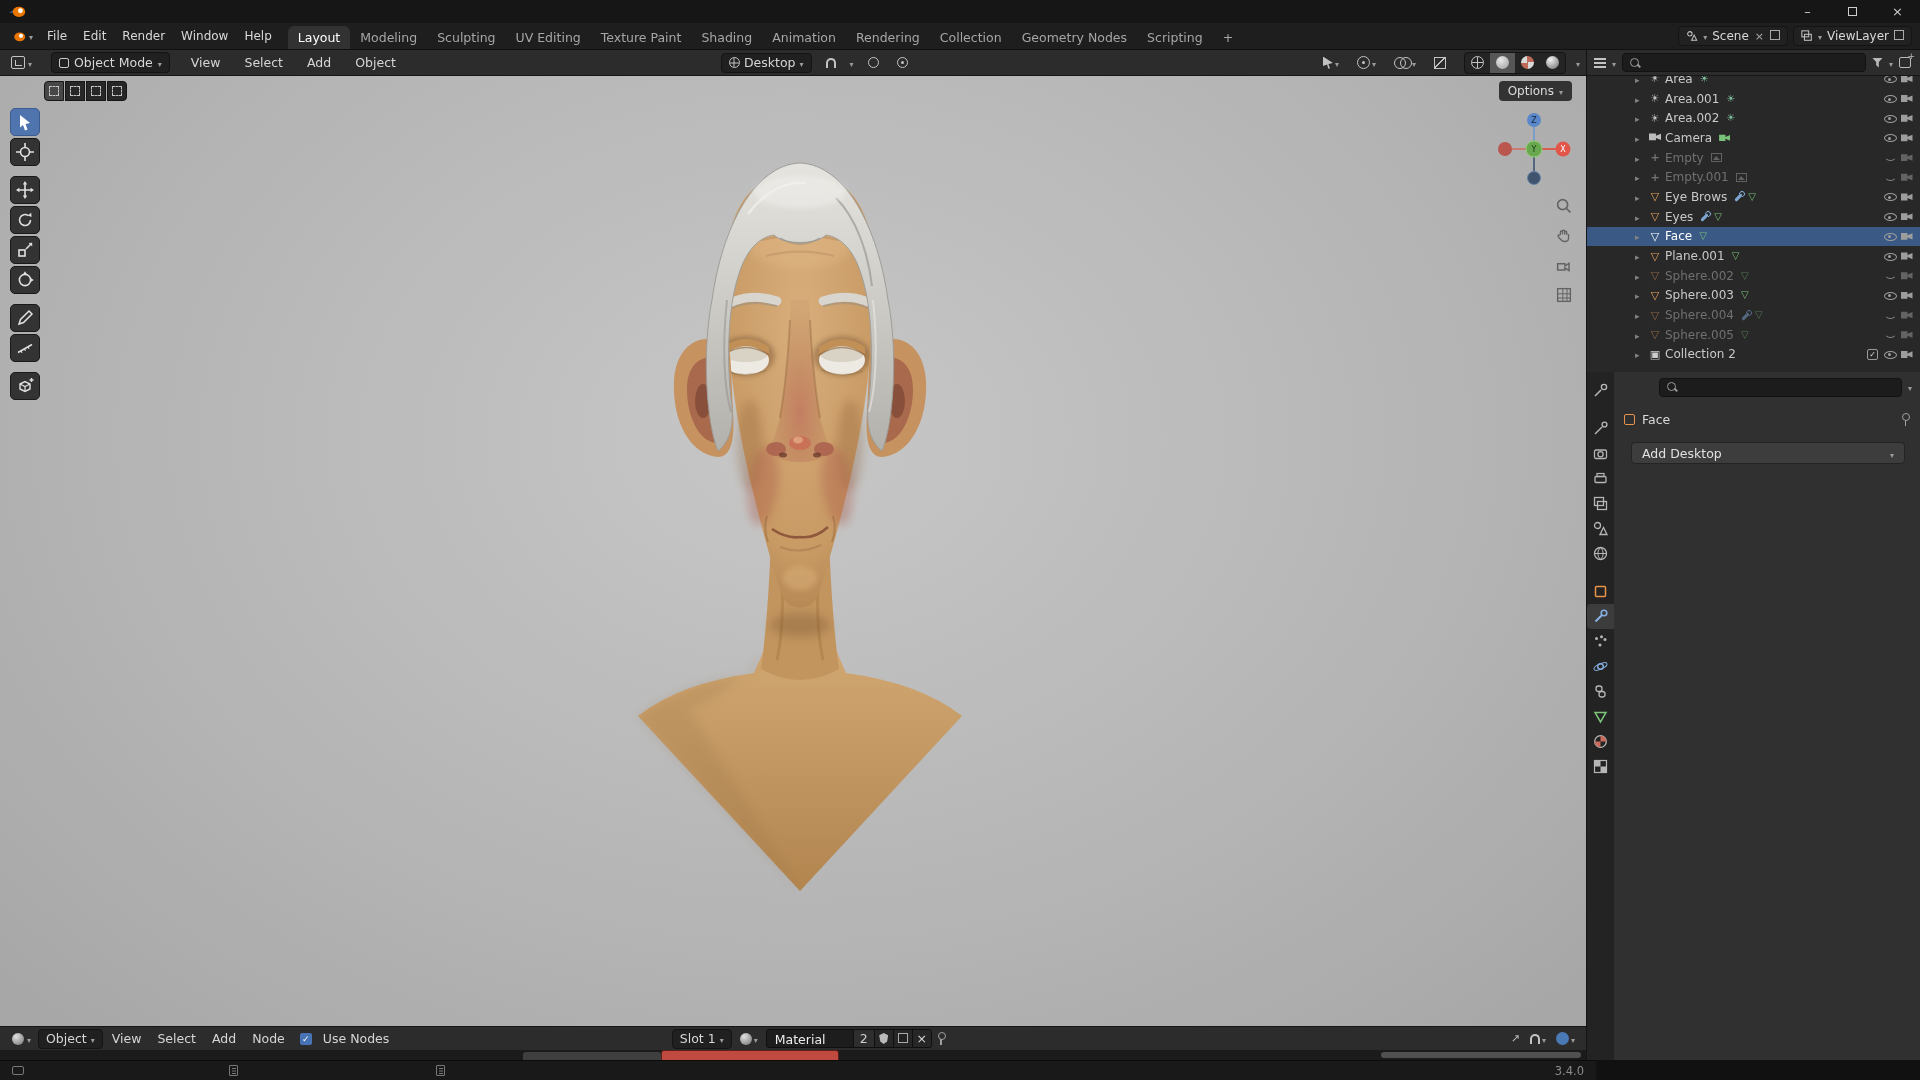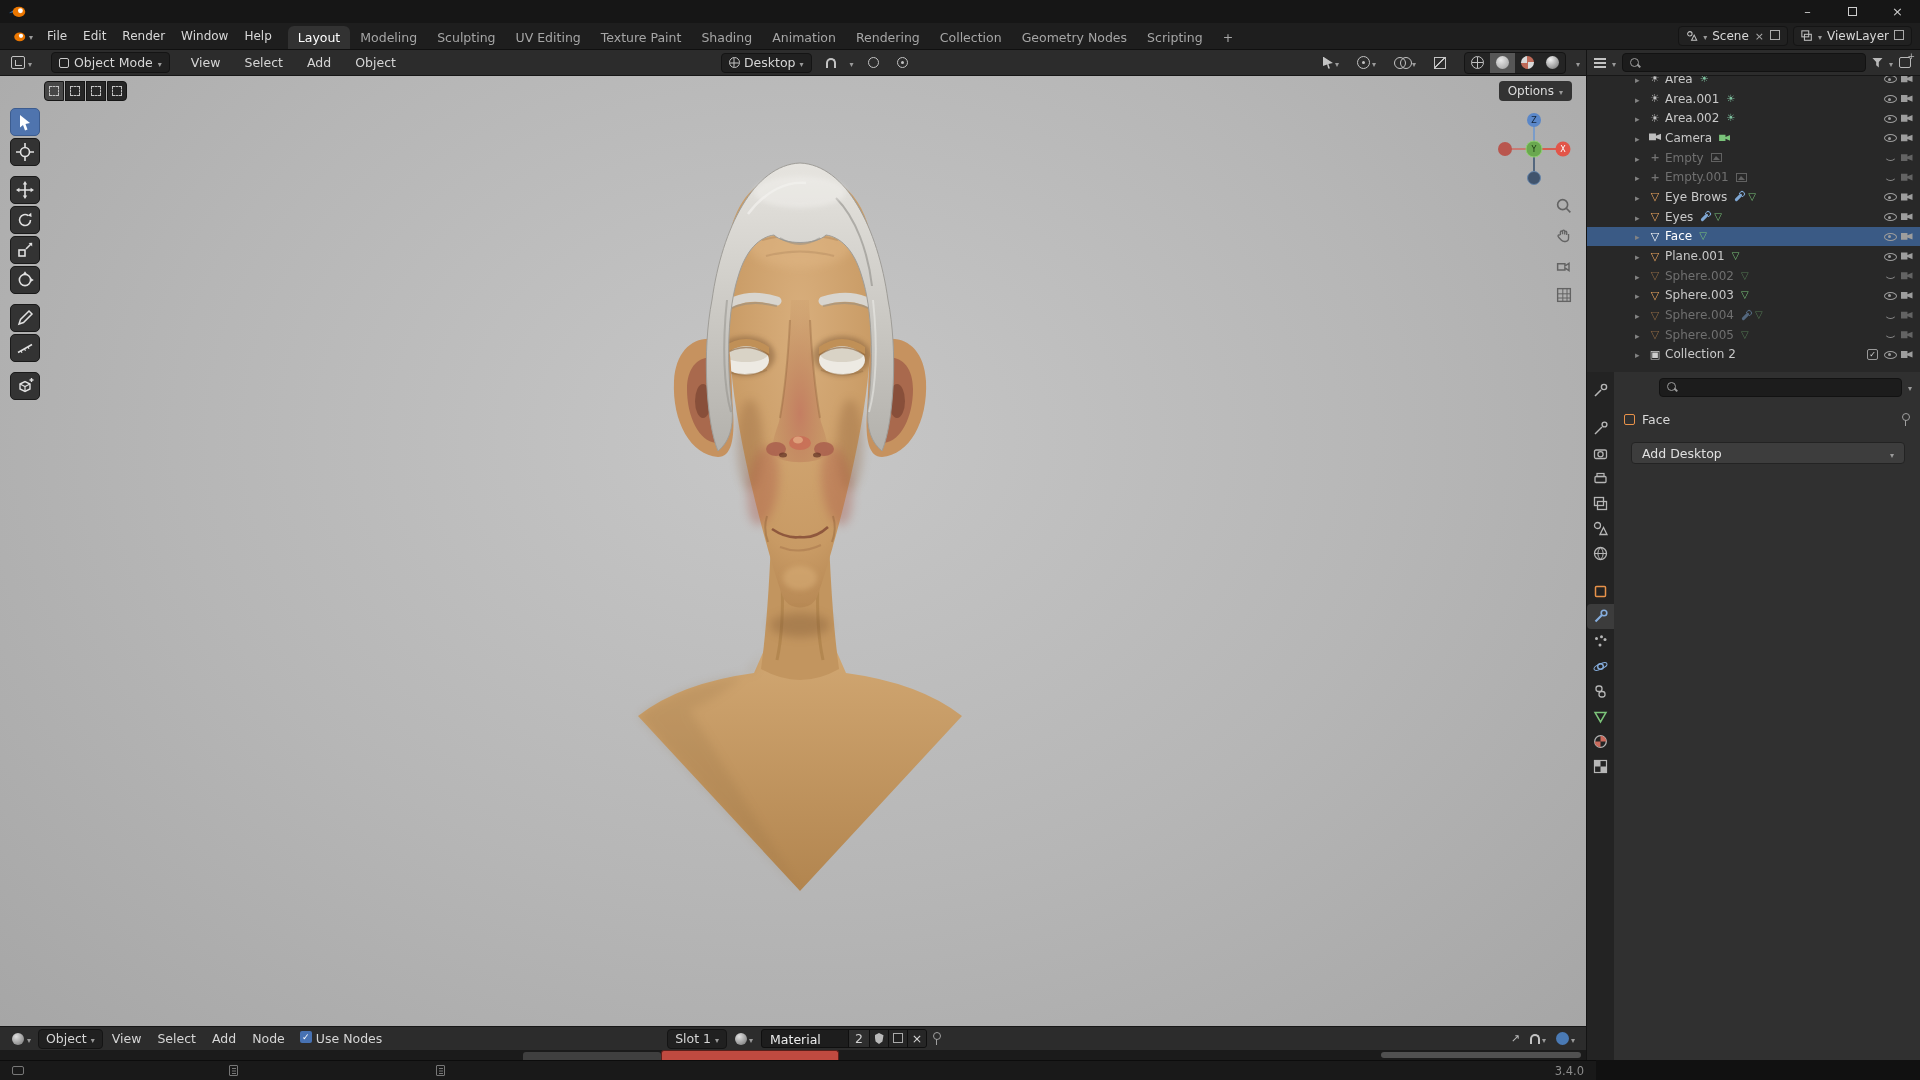--- a/index.html
+++ b/index.html
@@ -143,21 +143,21 @@
 .pin-i::before{content:"";position:absolute;top:0;left:2px;width:6px;height:6px;border:1.5px solid #9f9f9f;border-radius:50%}
 .pin-i::after{content:"";position:absolute;top:7px;left:4.5px;width:1.5px;height:6px;background:#9f9f9f}
 .add-mod{position:absolute;left:44px;top:70px;right:15px;height:22px;background:#3d3d3d;border:1px solid #232323;border-radius:4px;display:flex;align-items:center;padding:0 10px;font-size:12.5px;color:#e0e0e0}
 .add-mod .caret{margin-left:auto}
 
 
 .shader-hdr{position:absolute;top:1026px;left:0;width:1586px;height:24px;background:#2c2c2c;border-top:1px solid #171717;display:flex;align-items:center;font-size:12.5px;color:#d6d6d6;padding:0 7px;gap:2px}
 .sph{width:12px;height:12px;border-radius:50%;background:radial-gradient(circle at 35% 30%,#e0e0e0,#707070)}
 .chk{width:12px;height:12px;background:#4772b3;border-radius:2px;font-size:9px;line-height:12px;text-align:center;color:#fff}
 .chk::before{content:"✓"}
-.use-nodes{display:flex;gap:4px;margin-left:6px}
+.use-nodes{display:flex;align-items:center;gap:11px;margin-left:6px}
 .mat-cluster{display:flex;align-items:center;gap:4px}
 .mat-field{display:flex;align-items:flex-end;height:19px;background:#1d1d1d;border:1px solid #0f0f0f;border-radius:3px;overflow:hidden}
 .mf-name{padding:0 8px;min-width:86px;color:#ececec}
 .mf-users{background:#2e2e2e;padding:0 6px;height:100%;display:flex;align-items:center;color:#cfcfcf;border-left:1px solid #0f0f0f}
 .mf-btn{width:19px;height:100%;display:flex;align-items:center;justify-content:center;background:#262626;border-left:1px solid #0f0f0f}
 .shield-i{width:9px;height:11px;background:#b9b9b9;clip-path:polygon(50% 0,100% 20%,88% 78%,50% 100%,12% 78%,0 20%)}
 .blue-dot{width:13px;height:13px;border-radius:50%;background:#4a7ab5}
 .arr-g{color:#b9b9b9;font-size:11px}
 
 .node-strip{position:absolute;top:1050px;left:0;width:1586px;height:10px;background:#1b1b1b;overflow:hidden}

